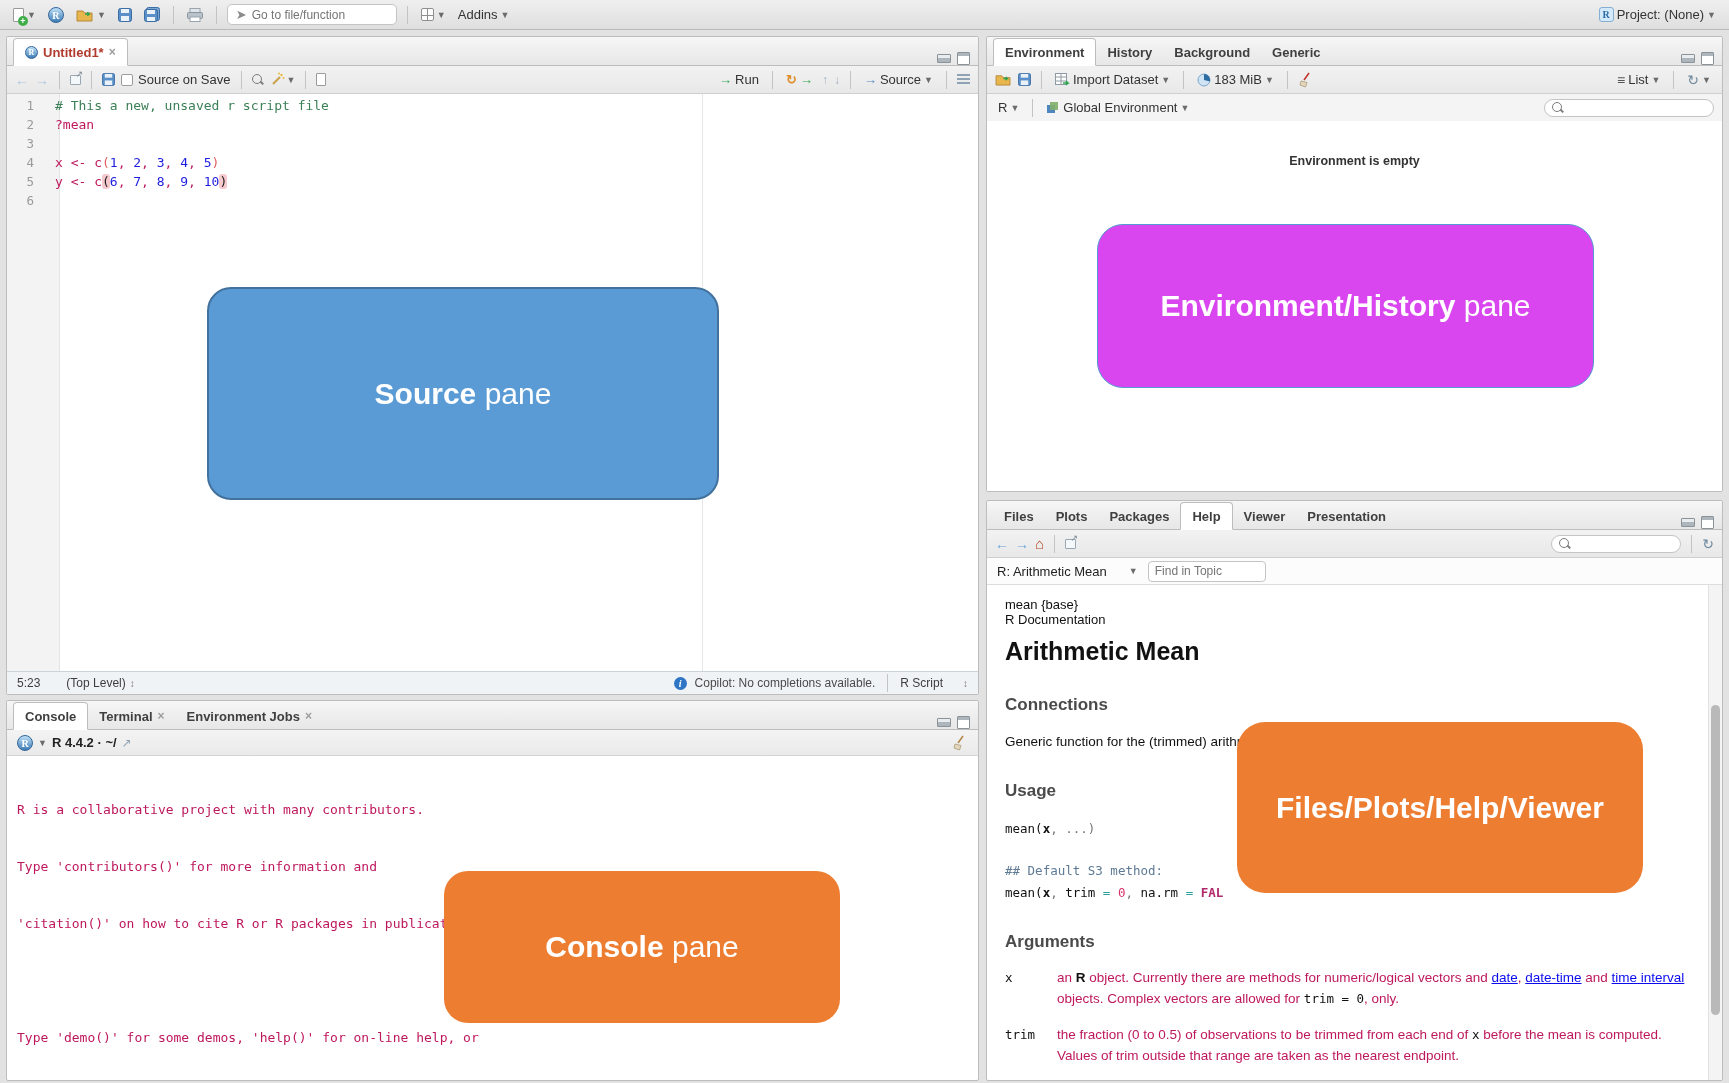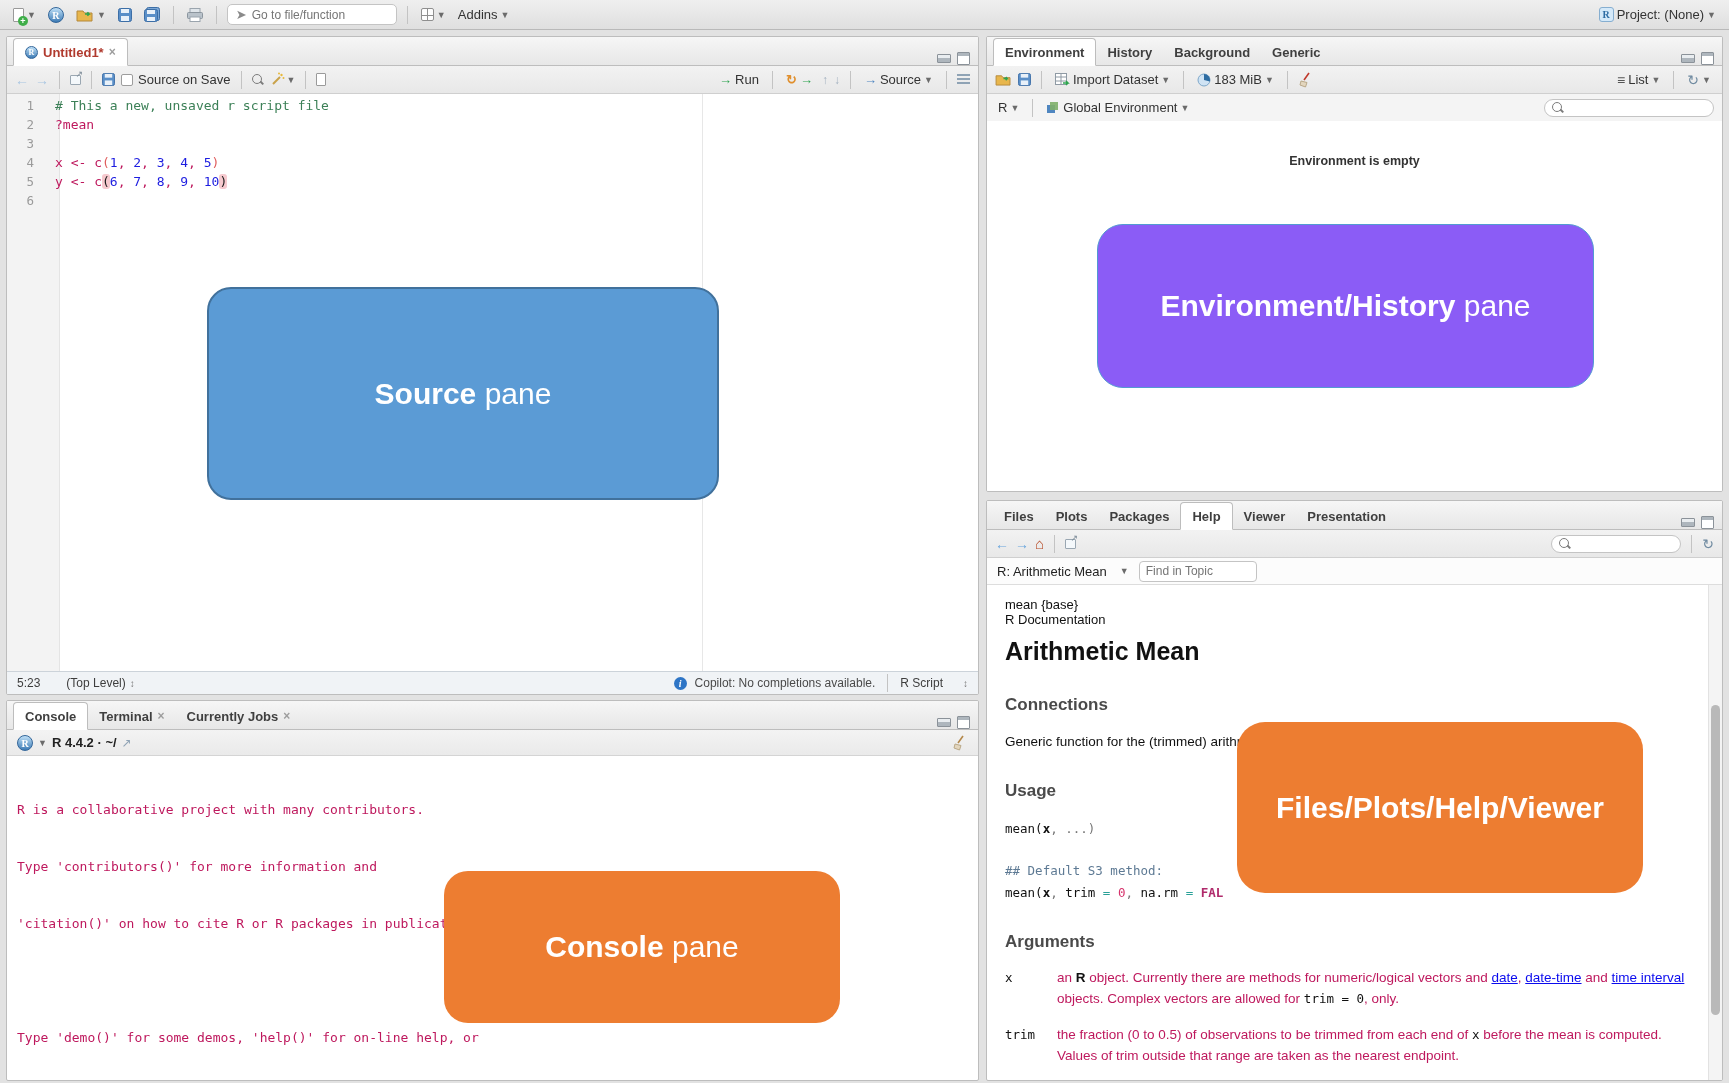--- a/index.html
+++ b/index.html
@@ -136,21 +136,21 @@
   .arg-term { width:52px; flex:none; font-family:"DejaVu Sans Mono",monospace; font-size:12.5px; color:#111; }
   .arg-desc { flex:1; color:#111; }
   #help-scroll { position:absolute; right:0; top:84px; width:14px; bottom:0; background:#f4f4f4; border-left:1px solid #e2e2e2; }
   #help-thumb { position:absolute; left:2px; top:120px; width:9px; height:310px; background:#b9b9b9; border-radius:5px; }
 
   
   .callout { position:absolute; display:flex; align-items:center; justify-content:center;
       color:#fff; font-size:30px; text-align:center; }
   .callout .b { font-weight:bold; }
   #callout-source { left:207px; top:287px; width:512px; height:213px; background:#5b9bd5; border:2px solid #41719c; border-radius:24px; }
-  #callout-env    { left:1097px; top:224px; width:497px; height:164px; background:#8b5cf6; border:1px solid #539ad2; border-radius:26px; }
+  #callout-env    { left:1097px; top:224px; width:497px; height:164px; background:#d946ef; border:1px solid #539ad2; border-radius:26px; }
   #callout-console{ left:444px; top:871px; width:396px; height:152px; background:#ed7d31; border-radius:24px; }
   #callout-files  { left:1237px; top:722px; width:406px; height:171px; background:#ed7d31; border-radius:28px; }
 
   .svgic { vertical-align:middle; }
 </style>
 </head>
 <body>
 
 <div id="app">
 
@@ -329,21 +329,21 @@
   <div class="pane" id="console-pane">
     <div class="tabbar">
       <span class="tab active">
           <span>Console</span>
         </span>
       <span class="tab">
           <span>Terminal</span>
           <span class="ic-x">×</span>
         </span>
       <span class="tab">
-          <span>Currently Jobs</span>
+          <span>Environment Jobs</span>
           <span class="ic-x">×</span>
         </span>
       <span class="winbtns">
         <span class="ic ic-minbtn"></span>
         <span class="ic ic-maxbtn"></span>
       </span>
     </div>
     <div id="console-toolbar">
       <span class="ic ic-rcircle">R</span>
       <span class="caret">▼</span>
@@ -500,21 +500,21 @@
       <span class="ic ic-popout"></span>
       <span class="spacer"></span>
       <span class="searchbox" style="width:130px;">
         <span class="ic ic-search"></span>
         <input style="">
       </span>
       <span class="tb-sep"></span>
       <span class="ic-refresh">↻</span>
     </div>
     <div id="topic-row">
-      <span style="display:inline-flex;align-items:center;gap:13px;">
+      <span style="display:inline-flex;align-items:center;gap:22px;">
         <span>R: Arithmetic Mean</span>
         <span class="caret">▼</span>
       </span>
       <input class="input" style="width: 118px; height: 21px;" placeholder="Find in Topic">
     </div>
 
     <div id="help-content">
       <div id="help-meta">
         <span>mean {base}</span>
         <span>R Documentation</span>

